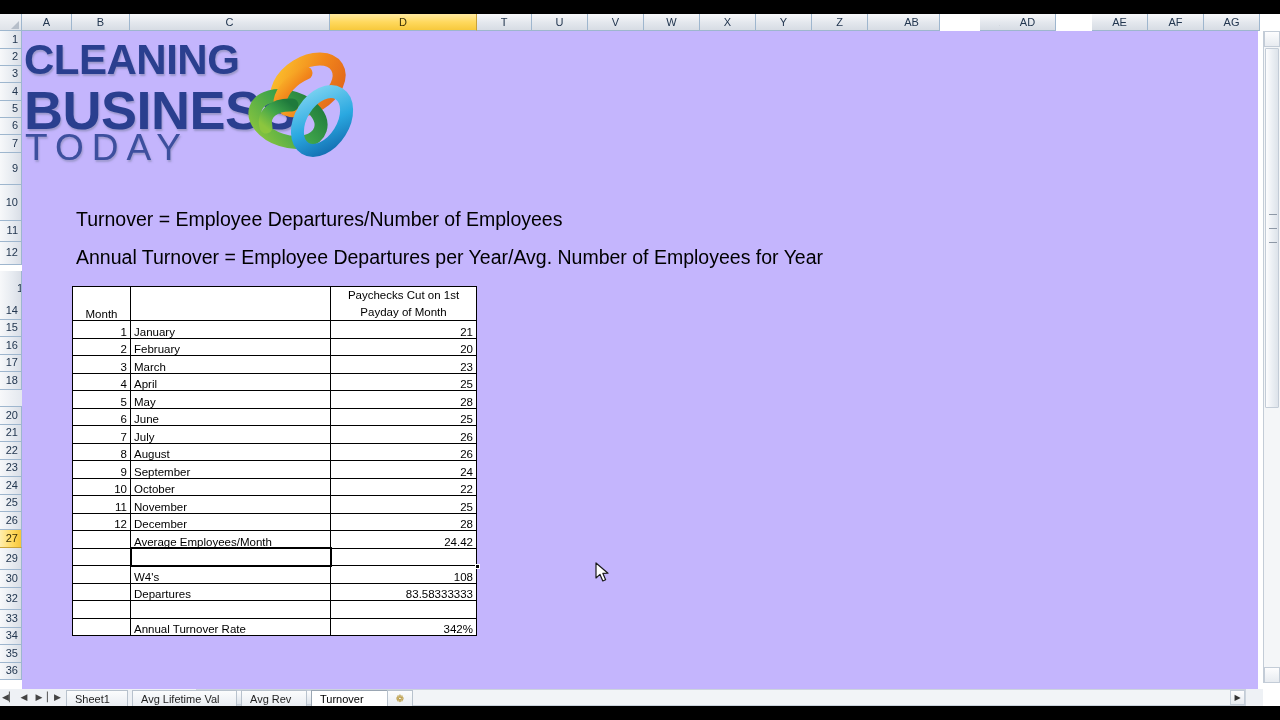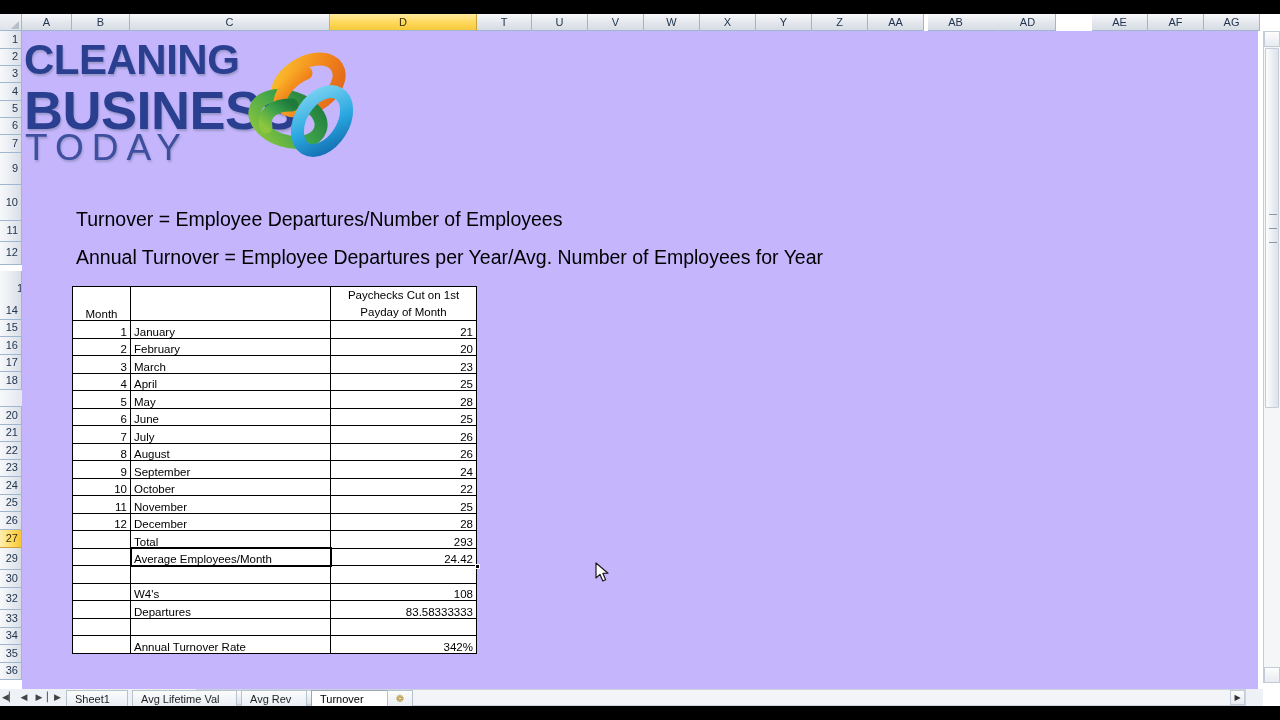--- a/index.html
+++ b/index.html
@@ -244,21 +244,21 @@
           <div class="col-cell" style="left: 130px; width: 200px;">C</div>
           <div class="col-cell sel" style="left: 330px; width: 147px;">D</div>
           <div class="col-cell" style="left: 477px; width: 55px;">T</div>
           <div class="col-cell" style="left: 532px; width: 56px;">U</div>
           <div class="col-cell" style="left: 588px; width: 56px;">V</div>
           <div class="col-cell" style="left: 644px; width: 56px;">W</div>
           <div class="col-cell" style="left: 700px; width: 56px;">X</div>
           <div class="col-cell" style="left: 756px; width: 56px;">Y</div>
           <div class="col-cell" style="left: 812px; width: 56px;">Z</div>
           <div class="col-cell" style="left: 868px; width: 56px;">AA</div>
-          <div class="col-cell" style="left: 928px; width: 56px;">AB</div>
+          <div class="col-cell" style="left: 884px; width: 56px;">AB</div>
           <div class="col-cell" style="left: 980px; width: 56px;">AC</div>
           <div class="col-cell" style="left: 1000px; width: 56px;">AD</div>
           <div class="col-cell" style="left: 1092px; width: 56px;">AE</div>
           <div class="col-cell" style="left: 1148px; width: 56px;">AF</div>
           <div class="col-cell" style="left: 1204px; width: 56px;">AG</div>
         </div>
     </div>
 
     <div id="row-header">
         <div class="row-cell" style="top: 0px; height: 18px; line-height: 16px;">1</div>
@@ -399,25 +399,20 @@
               <td class="c-b">November</td>
               <td class="c-c">25</td>
             </tr>
             <tr>
               <td class="c-a">12</td>
               <td class="c-b">December</td>
               <td class="c-c">28</td>
             </tr>
             <tr>
               <td class="c-a"></td>
-              <td class="c-b">Total</td>
-              <td class="c-c">293</td>
-            </tr>
-            <tr>
-              <td class="c-a"></td>
               <td class="c-b">Average Employees/Month</td>
               <td class="c-c">24.42</td>
             </tr>
             <tr class="gap">
               <td class="c-a"></td>
               <td class="c-b"></td>
               <td class="c-c"></td>
             </tr>
             <tr>
               <td class="c-a"></td>

